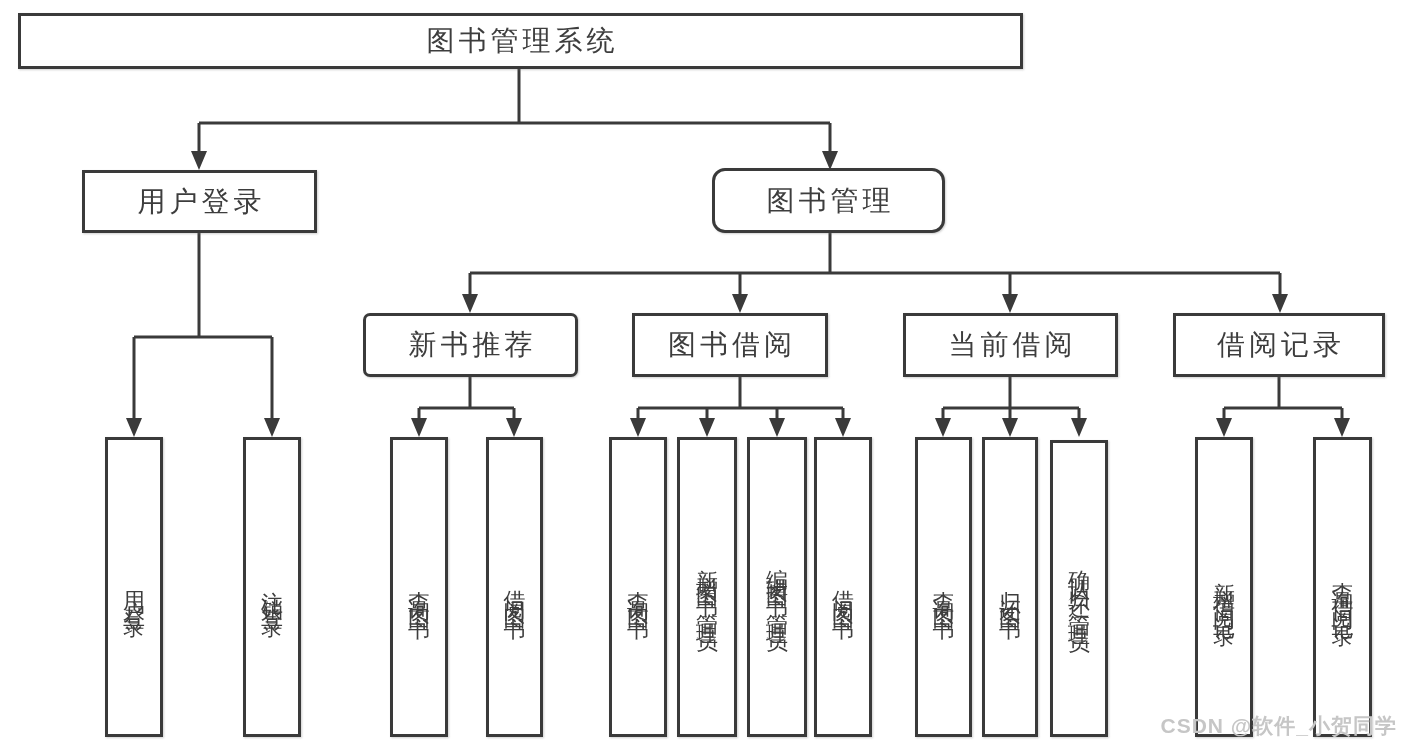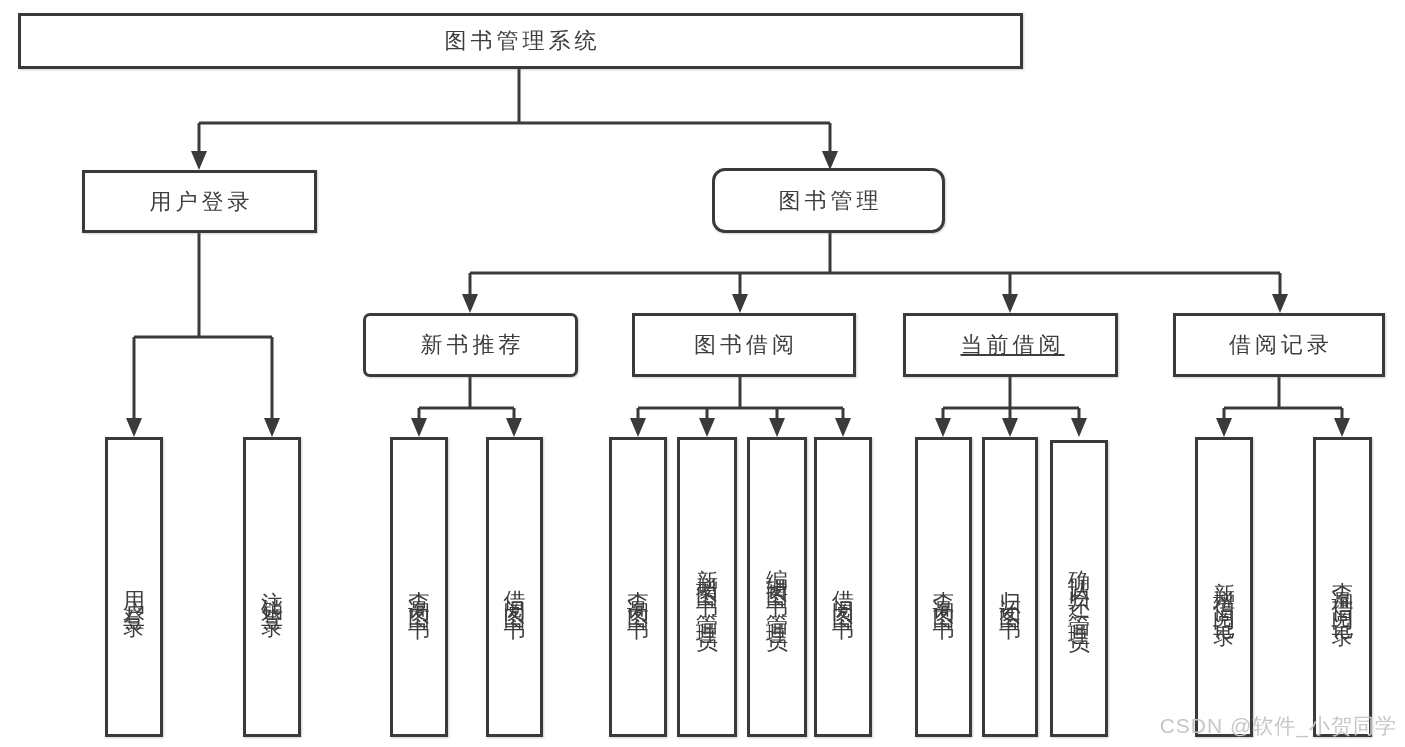--- a/index.html
+++ b/index.html
@@ -23,32 +23,32 @@
   .wires .arrowheads{fill:var(--line);stroke:none;}
   .node{
     position:absolute;z-index:1;box-sizing:border-box;
     background:#fff;
     border:3px solid var(--line);
     box-shadow:1px 1px 2px rgba(120,120,120,0.35);
     display:flex;align-items:center;justify-content:center;
     color:var(--text);
   }
   .hnode span{
-    font-size:22px;letter-spacing:4px;white-space:nowrap;
+    font-size:28px;letter-spacing:4px;white-space:nowrap;
     transform:translateX(2px); 
   }
   .vnode span{
     writing-mode:vertical-rl;text-orientation:mixed;
     font-size:22px;letter-spacing:9px;line-height:1;
     transform:translateY(4px);
   }
   .watermark{
     position:absolute;right:8px;bottom:7px;z-index:2;
     font-size:21px;color:var(--wm);letter-spacing:1px;
-    pointer-events:none;white-space:nowrap;
+    pointer-events:none;white-space:nowrap;font-weight:bold;
   }
 </style>
 </head>
 <body>
 
 <div class="canvas">
 
   <svg class="wires" width="1405" height="747" viewBox="0 0 1405 747" aria-hidden="true">
     <path class="wire" d="
       M519 69 V123 M199 123 H830 M199 123 V154 M830 123 V154
@@ -75,24 +75,24 @@
   <div class="node hnode" style="left:82px;top:170px;width:235px;height:63px;">
     <span>用户登录</span>
   </div>
   <div class="node hnode" style="left:712px;top:168px;width:233px;height:65px;border-radius:13px;">
     <span>图书管理</span>
   </div>
 
   <div class="node hnode" style="left:363px;top:313px;width:215px;height:64px;border-radius:7px;">
     <span>新书推荐</span>
   </div>
-  <div class="node hnode" style="left:632px;top:313px;width:224px;height:64px;">
+  <div class="node hnode" style="left:632px;top:313px;width:196px;height:64px;">
     <span>图书借阅</span>
   </div>
-  <div class="node hnode" style="left:903px;top:313px;width:215px;height:64px;text-decoration:underline;">
+  <div class="node hnode" style="left:903px;top:313px;width:215px;height:64px;">
     <span>当前借阅</span>
   </div>
   <div class="node hnode" style="left:1173px;top:313px;width:212px;height:64px;">
     <span>借阅记录</span>
   </div>
 
   <div class="node vnode" style="left:105px;top:437px;width:58px;height:300px;">
     <span>用户登录</span>
   </div>
   <div class="node vnode" style="left:243px;top:437px;width:58px;height:300px;">

